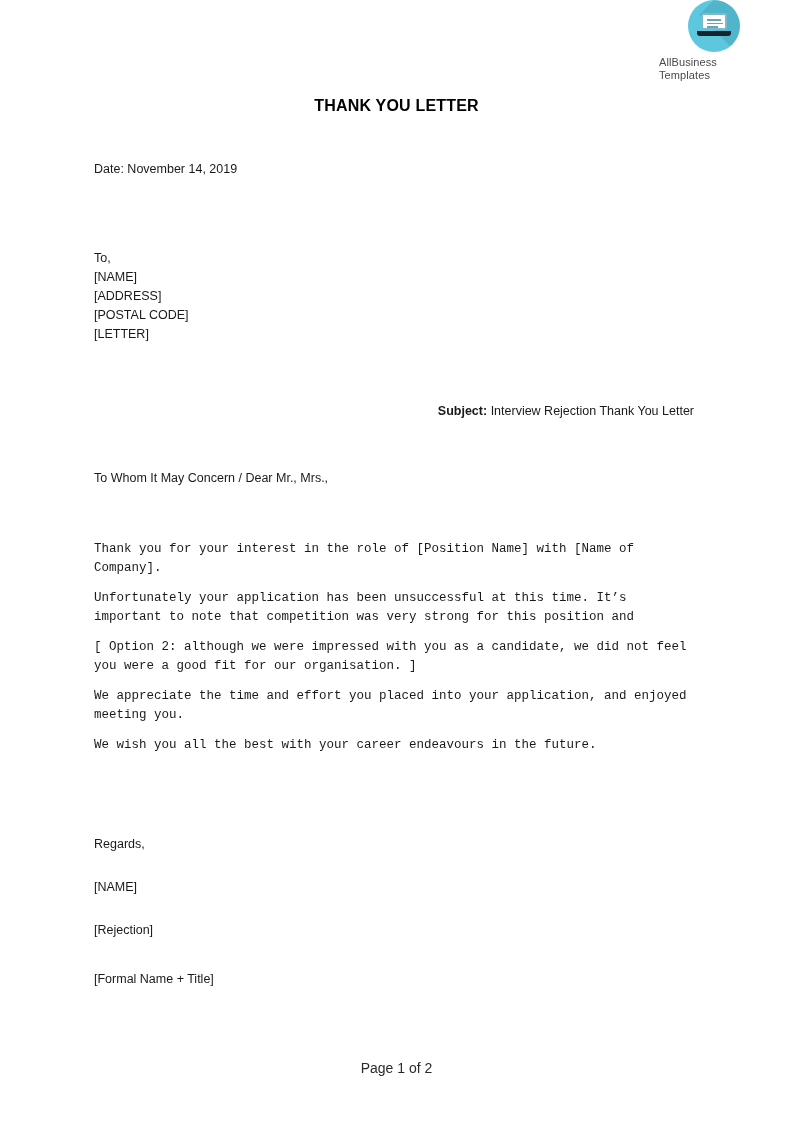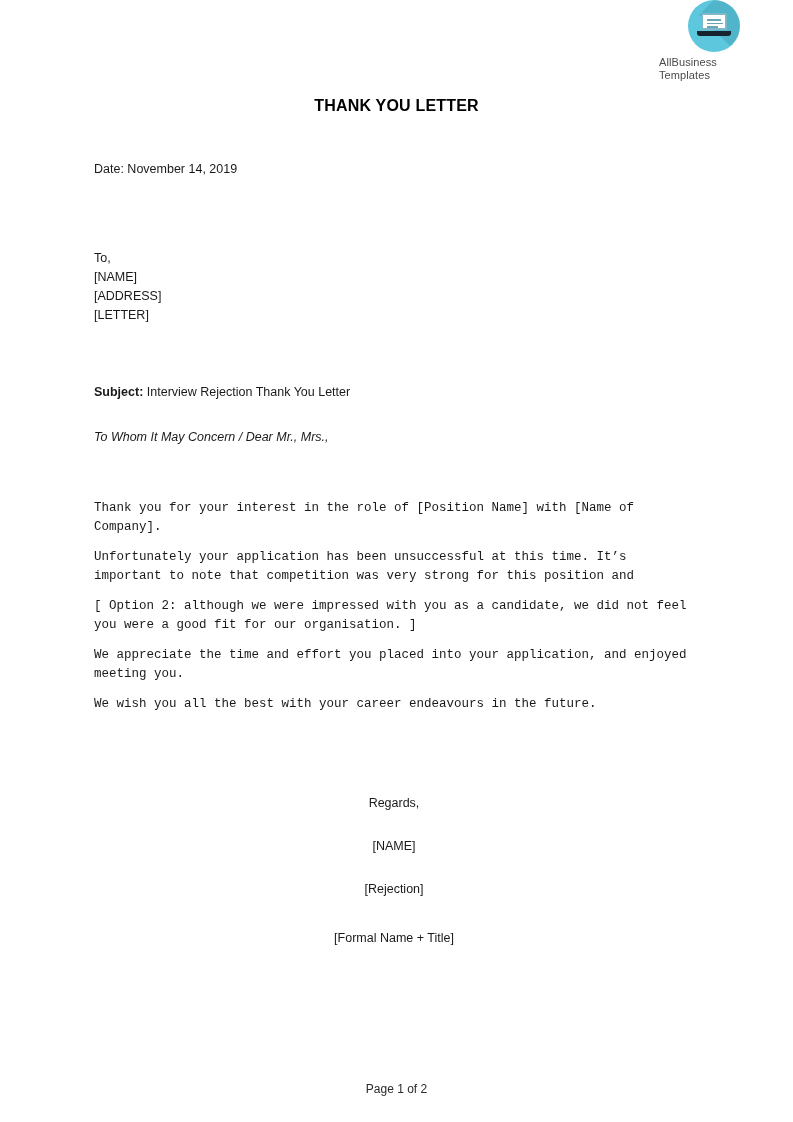--- a/index.html
+++ b/index.html
@@ -113,40 +113,39 @@
     width: 600px;
     font-size: 12.5px;
     line-height: 19px;
     color: #1a1a1a;
   }
   .line { margin: 0; }
   .para { margin: 0 0 11px 0; }
 
   .block-date      { margin: 0 0 70px 0; }
   .block-address   { margin: 0 0 58px 0; }
-  .block-subject   { margin: 0 0 26px 0; }
-  .block-salutation{ margin: 0 0 52px 0; font-style: italic; }
+  .block-subject   { margin: 0 0 48px 0; text-align: right; }
+  .block-salutation{ margin: 0 0 52px 0; }
   .block-body      { margin: 0 0 0 0; font-family: Liberation Mono, monospace; }
   .block-closing   { margin: 80px 0 0 0; }
 
   .bold { font-weight: bold; }
 
-  .closing-line { margin: 0 0 24px 0; text-align: center; }
+  .closing-line { margin: 0 0 24px 0; }
   .closing-line.last { margin: 30px 0 0 0; }
 
   
   .footer {
     position: absolute;
     top: 1060px;
     left: 0;
     width: 793px;
     text-align: center;
-    font-size: 12px;
+    font-size: 14px;
     color: #2a2a2a;
-    margin-top: 22px;
   }
 </style>
 </head>
 <body>
 
 <div class="logo-block">
   <div class="logo-mark">
     <div class="logo-circle">
       <div class="logo-shadow"></div>
     </div>
@@ -168,20 +167,21 @@
 <div class="content">
 
   <div class="block-date">
     <p class="line">Date: November 14, 2019</p>
   </div>
 
   <div class="block-address">
     <p class="line">To,</p>
     <p class="line">[NAME]</p>
     <p class="line">[ADDRESS]</p>
+    <p class="line">[POSTAL CODE]</p>
     <p class="line">[LETTER]</p>
   </div>
 
   <div class="block-subject">
     <p class="line"><span class="bold">Subject:</span> <span>Interview Rejection Thank You Letter</span></p>
   </div>
 
   <div class="block-salutation">
     <p class="line">To Whom It May Concern / Dear Mr., Mrs.,</p>
   </div>

